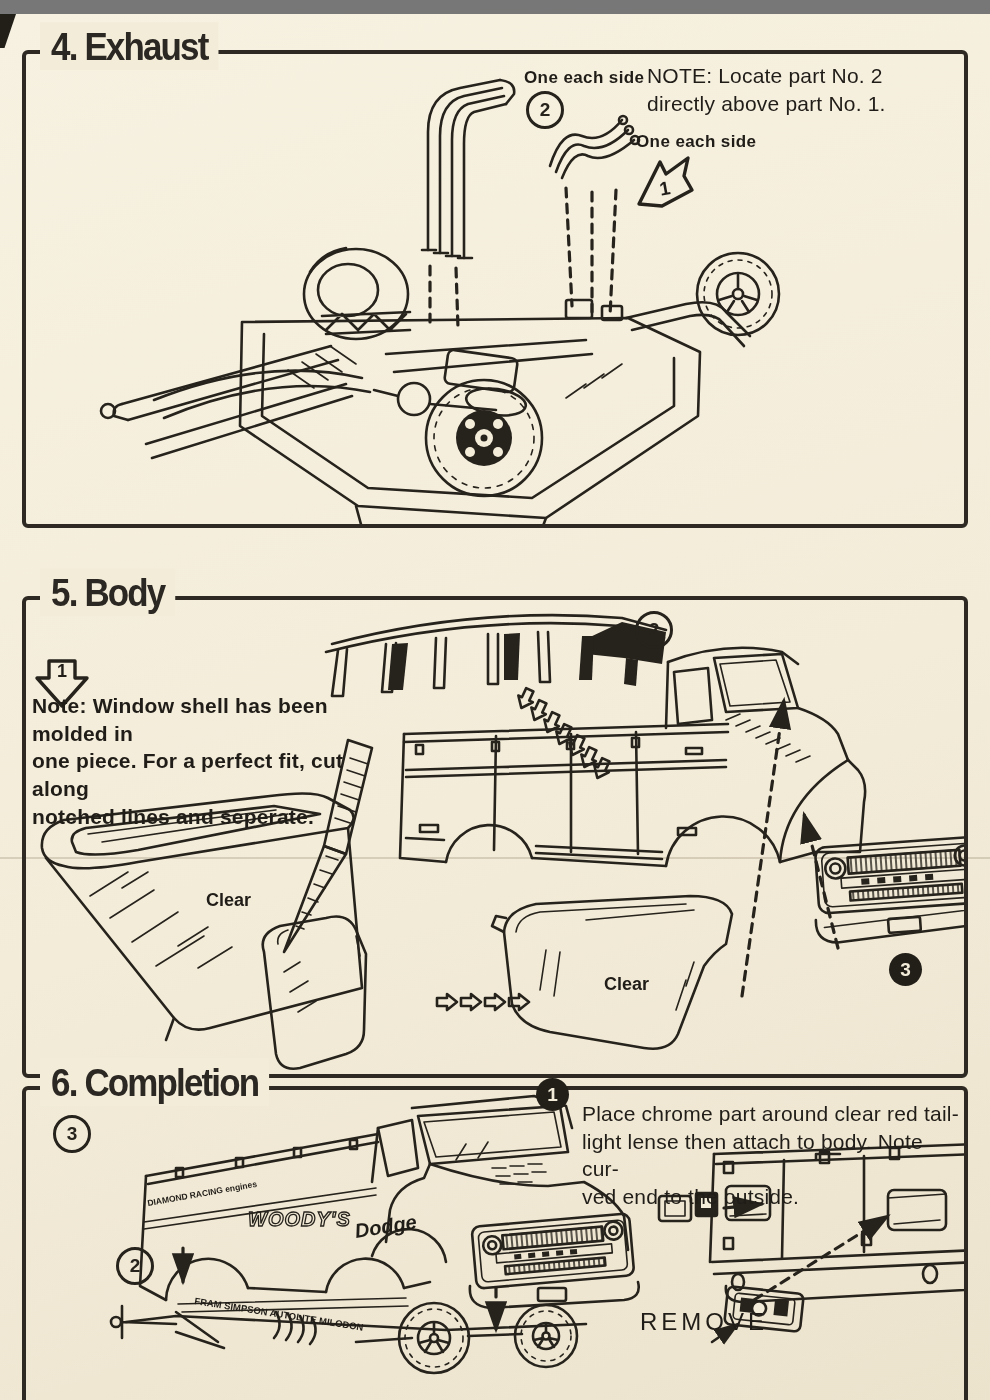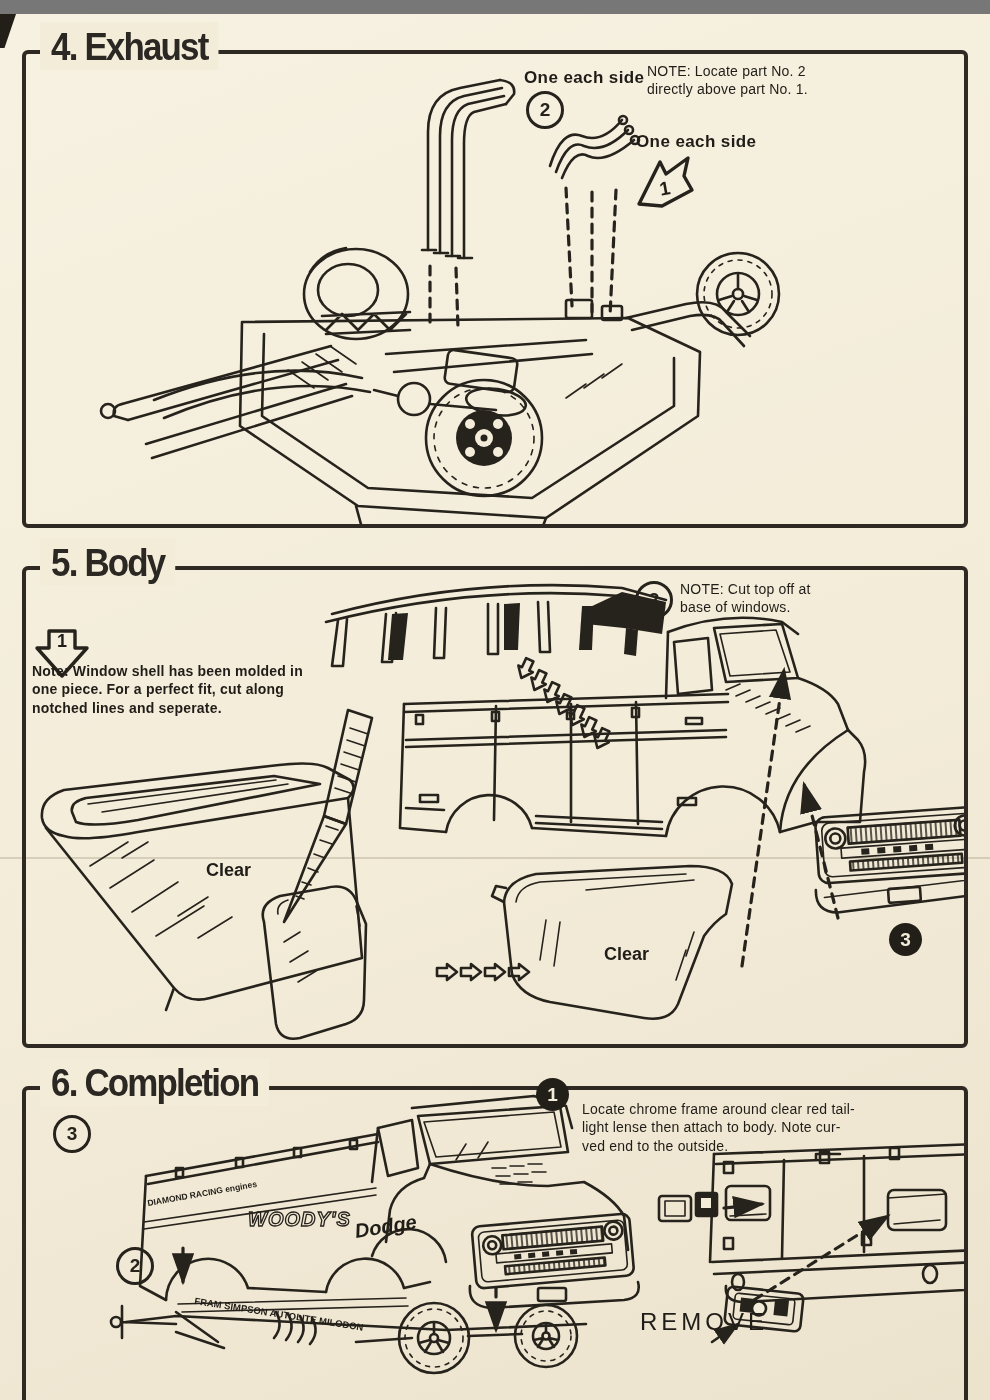--- a/index.html
+++ b/index.html
@@ -14,21 +14,21 @@
     position:absolute;border:4px solid #2e2a23;border-radius:6px;
   }
   .panel h2{
     position:absolute;margin:0;top:-30px;left:14px;
     background:var(--bg);padding:0 12px;
     font-size:38px;line-height:46px;font-weight:bold;letter-spacing:-2px;
     color:#2b2722;transform:scale(.92,1.04);transform-origin:left bottom;
     white-space:nowrap;
   }
   .note{
-    position:absolute;font-size:14px;line-height:1.32;letter-spacing:.2px;
+    position:absolute;font-size:21px;line-height:1.32;letter-spacing:.2px;
     color:#201d18;white-space:pre-line;
   }
   .lbl{position:absolute;font-size:17px;font-weight:bold;letter-spacing:.4px;color:#201d18;white-space:nowrap;}
   .cmark{
     position:absolute;width:32px;height:32px;border:3px solid #26221c;border-radius:50%;
     display:flex;align-items:center;justify-content:center;
     font-size:19px;font-weight:bold;color:#26221c;
   }
   .dmark{
     position:absolute;width:33px;height:33px;border-radius:50%;background:#221f19;
@@ -137,21 +137,21 @@
     <div class="cmark" style="left:500px;top:37px;">2</div>
     <div class="note" style="left:621px;top:8px;width:290px;">NOTE: Locate part No. 2
 directly above part No. 1.</div>
     <div class="lbl" style="left:610px;top:78px;">One each side</div>
     <svg class="mk" style="left:606px;top:98px;" width="64" height="58" viewBox="0 0 64 58">
       <path class="s thick" d="M7,52 L28,10 L34,22 L56,6 L52,24 L60,38 L30,54 Z"></path>
       <text class="svgtxt" x="33" y="43" text-anchor="middle" font-size="19" font-weight="bold" transform="rotate(-10 33 38)">1</text>
     </svg>
   </section>
 
-  <section class="panel" style="left:22px;top:552px;width:938px;height:474px;">
+  <section class="panel" style="left:22px;top:582px;width:938px;height:474px;">
     <h2>5. Body</h2>
 
     <svg width="938" height="474" viewBox="0 0 938 474">
       <defs>
         <marker id="m5" markerWidth="11" markerHeight="9" refX="9" refY="3.5" orient="auto">
           <path d="M0,0 L10,3.5 L0,7 Z" fill="#26221c"></path>
         </marker>
         <pattern id="vh5" width="5" height="20" patternUnits="userSpaceOnUse">
           <path d="M2,0 V20" stroke="#26221c" stroke-width="1.5"></path>
         </pattern>
@@ -292,22 +292,20 @@
     </svg>
 
     <svg class="mk" style="left:8px;top:58px;" width="56" height="52" viewBox="0 0 56 52">
       <path class="s thick" d="M15,3 H41 V20 H53 L28,48 L3,20 H15 Z"></path>
       <text class="svgtxt" x="28" y="19" text-anchor="middle" font-size="18" font-weight="bold">1</text>
     </svg>
     <div class="note" style="left:6px;top:92px;width:350px;font-weight:bold;">Note: Window shell has been molded in
 one piece. For a perfect fit, cut along
 notched lines and seperate.</div>
     <div class="cmark" style="left:609px;top:11px;">2</div>
-    <div class="note" style="left:654px;top:10px;width:210px;">NOTE: Cut top off at
-base of windows.</div>
     <div class="dmark" style="left:863px;top:353px;">3</div>
   </section>
 
   <section class="panel" style="left:22px;top:1072px;width:938px;height:314px;">
     <h2>6. Completion</h2>
 
     <svg width="938" height="314" viewBox="0 0 938 314">
       <defs>
         <marker id="m6" markerWidth="11" markerHeight="9" refX="9" refY="3.5" orient="auto">
           <path d="M0,0 L10,3.5 L0,7 Z" fill="#26221c"></path>
@@ -420,19 +418,19 @@
         <rect x="700" y="200" width="76" height="38" rx="6"></rect>
         <rect x="708" y="206" width="60" height="26" rx="4" class="thin"></rect>
         <path class="f" d="M714,210 h16 v14 h-16 z M748,208 h14 v16 h-14 z"></path>
         <circle cx="733" cy="219" r="7" fill="#f3ecd9"></circle>
       </g>
       <path class="s" stroke-width="3.6" d="M686,252 L712,234" marker-end="url(#m6)"></path>
     </svg>
 
     <div class="cmark" style="left:27px;top:25px;">3</div>
     <div class="dmark" style="left:510px;top:-12px;">1</div>
-    <div class="note" style="left:556px;top:10px;width:380px;">Locate chrome frame around clear red tail-
+    <div class="note" style="left:556px;top:10px;width:380px;">Place chrome part around clear red tail-
 light lense then attach to body. Note cur-
 ved end to the outside.</div>
     <div class="cmark" style="left:90px;top:157px;">2</div>
     <div class="lbl" style="left:614px;top:218px;font-size:24px;letter-spacing:4px;font-weight:normal;">REMOVE</div>
   </section>
 </div>
 
 </body></html>

